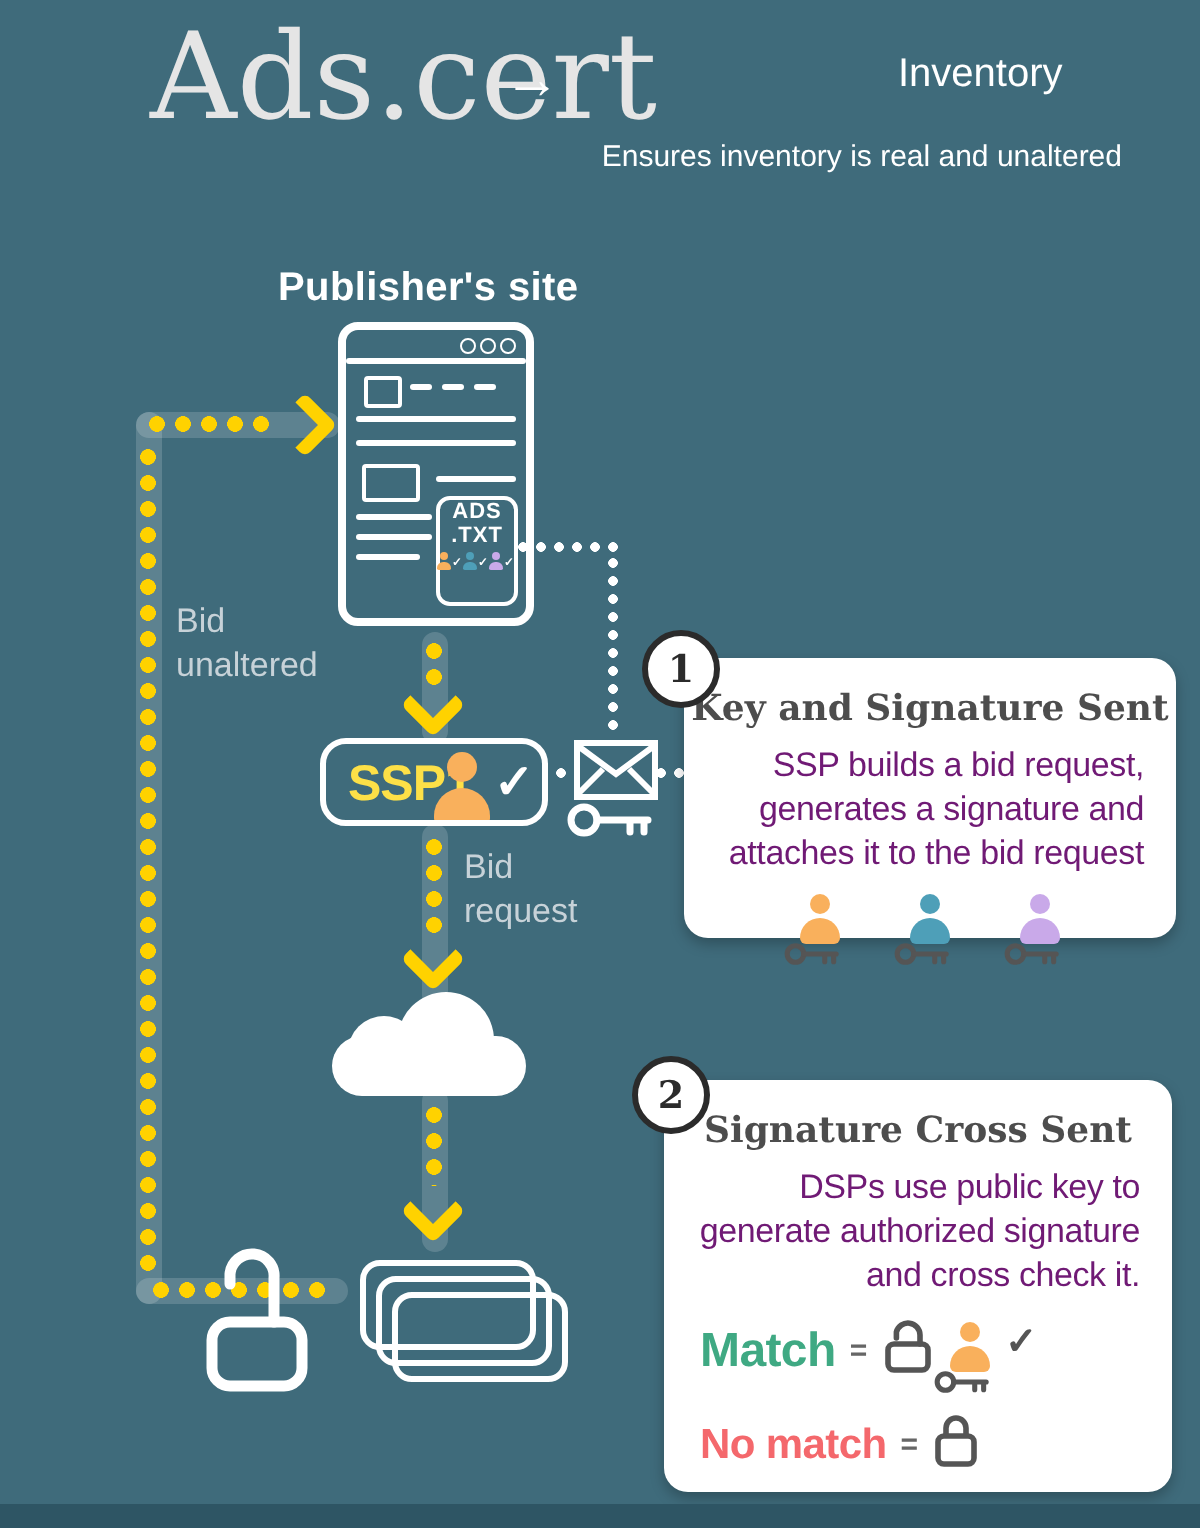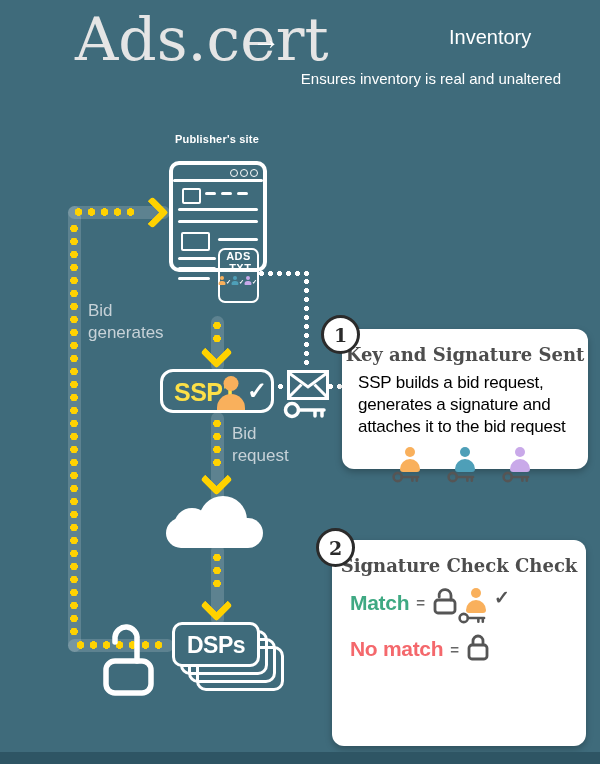--- a/index.html
+++ b/index.html
@@ -29,26 +29,26 @@
            background-size:8px 13px; background-repeat:repeat-y;}
   .wdots-h{height:5px; background-image:radial-gradient(circle closest-side,#fff 92%,transparent 100%);
            background-size:9px 5px; background-repeat:repeat-x;}
   .wdots-v{width:5px; background-image:radial-gradient(circle closest-side,#fff 92%,transparent 100%);
            background-size:5px 9px; background-repeat:repeat-y;}
   .chev{width:16px; height:16px; border:solid #FFD200; border-width:0 7px 7px 0; border-radius:4px;}
   .chev.down{transform:rotate(45deg);}
   .chev.right{transform:rotate(-45deg);}
 
   
-  .browser{left:169px; top:161px; width:98px; height:111px; border:4px solid #fff; border-radius:10px;
+  .browser{left:169px; top:161px; width:98px; height:152px; border:4px solid #fff; border-radius:10px;
            box-sizing:border-box;}
   .browser .bar{position:absolute; background:#fff; border-radius:2px;}
   .ring{position:absolute; width:6px; height:6px; border:1.6px solid #fff; border-radius:50%;}
   .frame{position:absolute; border:2.5px solid #fff; border-radius:2px; background:transparent;}
-  .pub-label{left:139px; top:133px; width:156px; text-align:center; font-size:11px; font-weight:600; color:#fff; letter-spacing:0.2px;}
+  .pub-label{left:139px; top:133px; width:156px; text-align:left; font-size:20px; font-weight:600; color:#fff; letter-spacing:0.2px;}
 
   .adstxt{position:absolute; left:45px; top:83px; width:41px; height:55px; border:2.5px solid #fff;
           border-radius:7px; box-sizing:border-box; text-align:center;}
   .adstxt .t{font-size:11px; font-weight:bold; color:#fff; line-height:12px; letter-spacing:0.5px;}
   .adstxt .row{display:flex; justify-content:center; gap:2px; margin-top:2px; align-items:flex-end;}
 
   
   .person{position:relative;}
   .person .head{position:absolute; left:50%; transform:translateX(-50%); border-radius:50%;}
   .person .torso{position:absolute; bottom:0; left:50%; transform:translateX(-50%);}
@@ -87,24 +87,24 @@
 
   
   .card{background:#fff; border-radius:12px; box-shadow:0 3px 7px rgba(0,0,0,0.25); box-sizing:border-box;}
   .card1{left:342px; top:329px; width:246px; height:140px;}
   .card2{left:332px; top:540px; width:254px; height:206px;}
   .num-badge{width:33px; height:33px; border:3.5px solid #2b2b2b; border-radius:50%; background:#fff;
              color:#2b2b2b; font-family:"DejaVu Serif", serif; font-weight:bold; font-size:19px;
              display:flex; align-items:center; justify-content:center; z-index:5;}
   .card-title{margin-top:15px; text-align:center; font-family:"DejaVu Serif", serif; font-weight:bold;
               font-size:18px; color:#4D4D4D;}
-  .card-body{margin:7px 0 0 0; padding:0 16px; font-size:17px; line-height:22px; color:#000000; letter-spacing:-0.2px;}
+  .card-body{margin:7px 0 0 0; padding:0 16px; font-size:17px; line-height:22px; color:#701a75; letter-spacing:-0.2px;text-align:right;}
   .keys-row{display:flex; justify-content:center; gap:33px; margin-top:9px;}
   .match-row{display:flex; align-items:center; gap:7px; padding-left:18px; margin-top:4px;}
-  .match-word{font-size:21px; font-weight:bold; color:#3FA983; letter-spacing:-0.3px;}
+  .match-word{font-size:24px; font-weight:bold; color:#3FA983; letter-spacing:-0.3px;}
   .nomatch-word{font-size:21px; font-weight:bold; color:#F4686C; letter-spacing:-0.3px;}
   .eq{font-size:15px; font-weight:bold; color:#666;}
   .gray-check{font-size:19px; font-weight:bold; color:#555; margin-top:-10px;}
   .tiny-check{font-size:6px; color:#fff; font-weight:bold;}
 
   .bottom-strip{left:0; top:752px; width:600px; height:12px; background:#2E5564;}
 </style>
 </head>
 <body>
 
@@ -174,21 +174,21 @@
             <span class="head"></span>
             <span class="torso"></span>
           </span>
         <span class="tiny-check">✓</span>
       </div>
     </div>
   </div>
 
   <div class="abs flow-label" style="left:88px; top:300px;">
     <div>Bid</div>
-    <div>generates</div>
+    <div>unaltered</div>
   </div>
   <div class="abs flow-label" style="left:232px; top:423px;">
     <div>Bid</div>
     <div>request</div>
   </div>
 
   <div class="abs ssp">
     <span class="name">SSP1</span>
     <span class="person lg c-orange" style="position:absolute; left:53px; top:4px;">
         <span class="head"></span>
@@ -213,23 +213,20 @@
 
   <div class="abs cloud">
     <span class="p1"></span>
       <span class="p2"></span>
       <span class="base"></span>
   </div>
 
   <div class="abs dsp-layer" style="left:196px; top:646px; width:88px; height:45px;"></div>
   <div class="abs dsp-layer" style="left:188px; top:638px; width:88px; height:45px;"></div>
   <div class="abs dsp-layer" style="left:180px; top:630px; width:88px; height:45px;"></div>
-  <div class="abs dsp-layer dsp-front">
-    <span class="name">DSPs</span>
-  </div>
 
   <div class="abs" style="left:100px; top:618px;">
     <svg width="56" height="78" viewBox="0 0 56 78">
       <rect x="6" y="43" width="45" height="32" rx="9" fill="none" stroke="#fff" stroke-width="5.5"></rect>
       <path d="M37 43 V21 A11 11 0 0 0 15 19 V24" fill="none" stroke="#fff" stroke-width="5.5" stroke-linecap="round"></path>
     </svg>
   </div>
 
   <div class="abs num-badge" style="left:321px; top:315px;">1</div>
   <div class="abs card card1">
@@ -264,21 +261,22 @@
         <svg width="28" height="14" viewBox="0 0 44 20">
             <circle cx="9" cy="10" r="6.5" fill="none" stroke="#555" stroke-width="4"></circle>
             <path d="M15.5 10 H41 M32 10 V16 M39 10 V16" stroke="#555" stroke-width="4" fill="none" stroke-linecap="round"></path>
           </svg>
       </span>
     </div>
   </div>
 
   <div class="abs num-badge" style="left:316px; top:528px;">2</div>
   <div class="abs card card2">
-    <div class="card-title">Signature Check Check</div>
+    <div class="card-title">Signature Cross Sent</div>
+    <div class="card-body">DSPs use public key to generate authorized signature and cross check it.</div>
     <div class="match-row">
       <span class="match-word">Match</span>
       <span class="eq">=</span>
       <span>
         <svg width="26" height="28" viewBox="0 0 26 28">
             <rect x="3" y="13" width="20" height="13" rx="3" fill="none" stroke="#555" stroke-width="2.8"></rect>
             <path d="M19 13 V8.5 A6 6 0 0 0 7.2 7 V10" fill="none" stroke="#555" stroke-width="2.8" stroke-linecap="round"></path>
           </svg>
       </span>
       <span class="person-key" style="margin-top:8px;">

